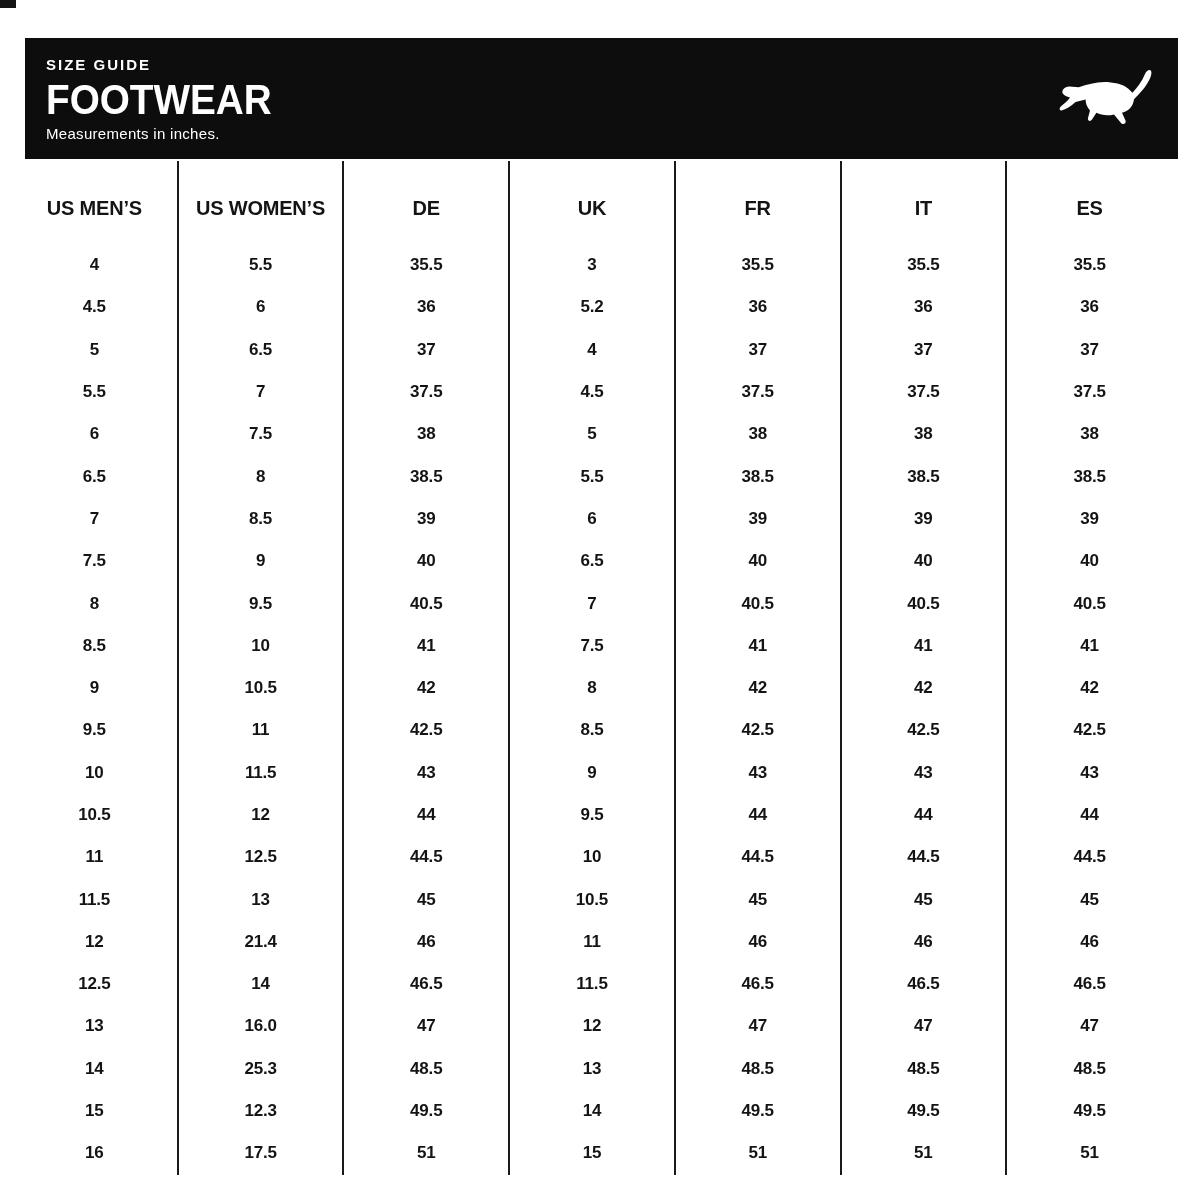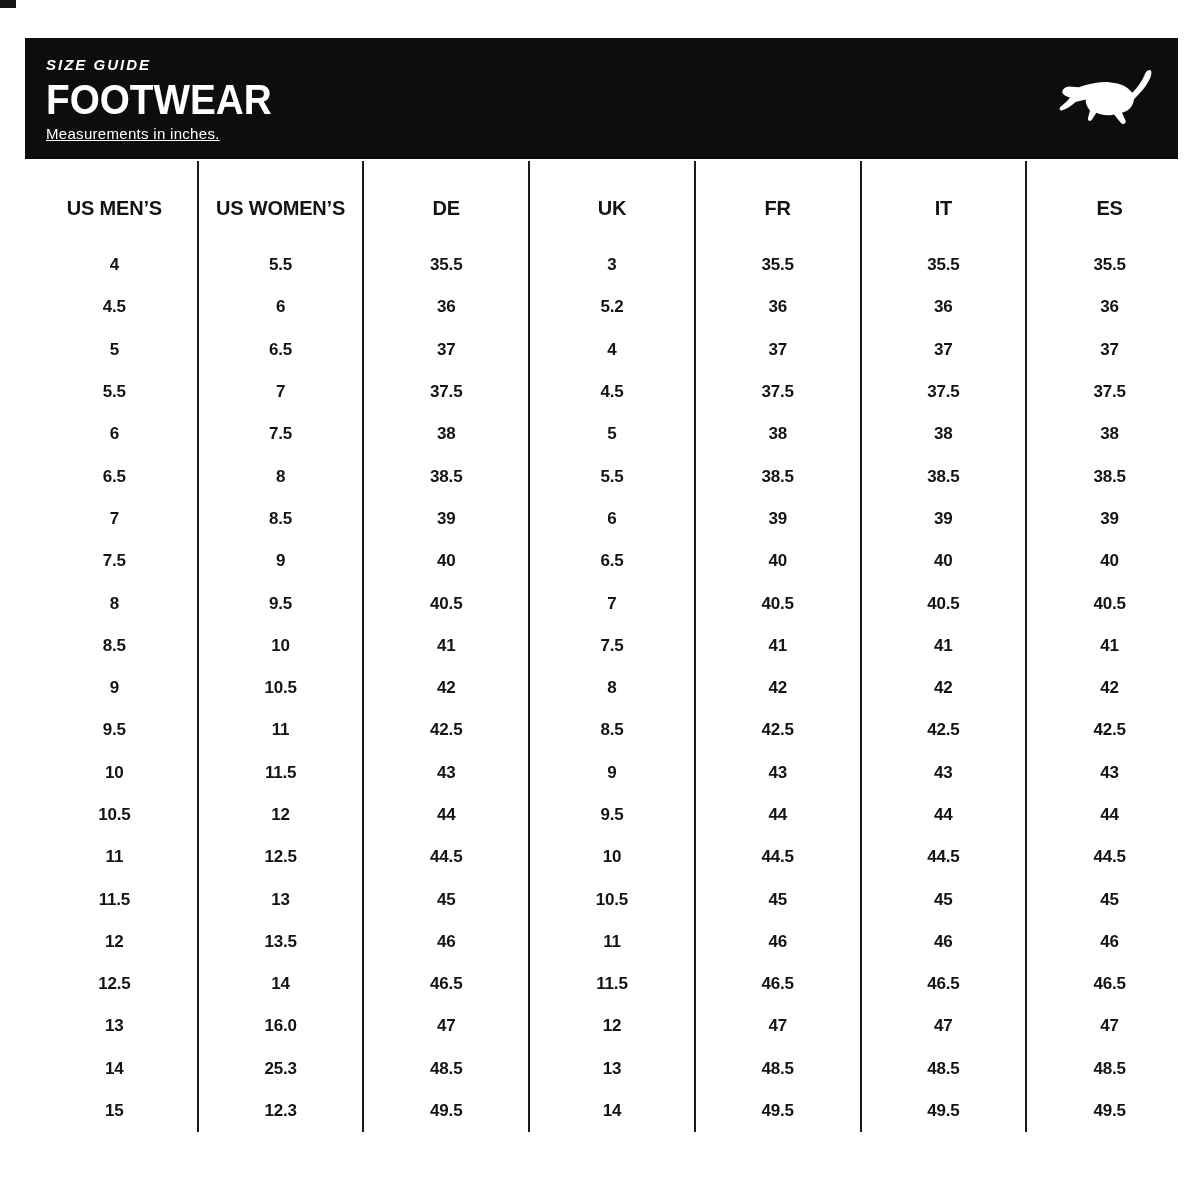--- a/index.html
+++ b/index.html
@@ -37,44 +37,42 @@
     align-items: center;
     justify-content: space-between;
     padding: 0 24px 0 21px;
   }
   .banner-text { line-height: 1; }
   .eyebrow {
     font-size: 15px;
     font-weight: 700;
     letter-spacing: 2px;
     margin-bottom: 6px;
-    font-style: italic;
   }
   .title {
     font-size: 43px;
     font-weight: 800;
     letter-spacing: 0px;
     margin: 0 0 5px 0;
     transform: scaleX(0.90);
     transform-origin: left center;
     white-space: nowrap;
   }
   .subtitle {
     font-size: 15px;
     font-weight: 400;
     letter-spacing: 0.3px;
-    text-decoration: underline;
   }
   .logo { width: 96px; height: 72px; margin-top: -6px; }
   .logo svg { width: 100%; height: 100%; fill: #ffffff; }
 
   
   .size-table {
     position: absolute;
-    left: 32px;
+    left: 12px;
     top: 161px;
     width: 1160px;
     border-collapse: collapse;
     table-layout: fixed;
     color: #141414;
   }
   .size-table th,
   .size-table td {
     border-right: 2px solid #1a1a1a;
     text-align: center;
@@ -275,21 +273,21 @@
           <td>11.5</td>
           <td>13</td>
           <td>45</td>
           <td>10.5</td>
           <td>45</td>
           <td>45</td>
           <td>45</td>
         </tr>
         <tr>
           <td>12</td>
-          <td>13.5</td>
+          <td>21.4</td>
           <td>46</td>
           <td>11</td>
           <td>46</td>
           <td>46</td>
           <td>46</td>
         </tr>
         <tr>
           <td>12.5</td>
           <td>14</td>
           <td>46.5</td>
@@ -318,16 +316,25 @@
         </tr>
         <tr>
           <td>15</td>
           <td>12.3</td>
           <td>49.5</td>
           <td>14</td>
           <td>49.5</td>
           <td>49.5</td>
           <td>49.5</td>
         </tr>
+        <tr>
+          <td>16</td>
+          <td>17.5</td>
+          <td>51</td>
+          <td>15</td>
+          <td>51</td>
+          <td>51</td>
+          <td>51</td>
+        </tr>
       </tbody>
   </table>
 
 </div>
 
 </body></html>

